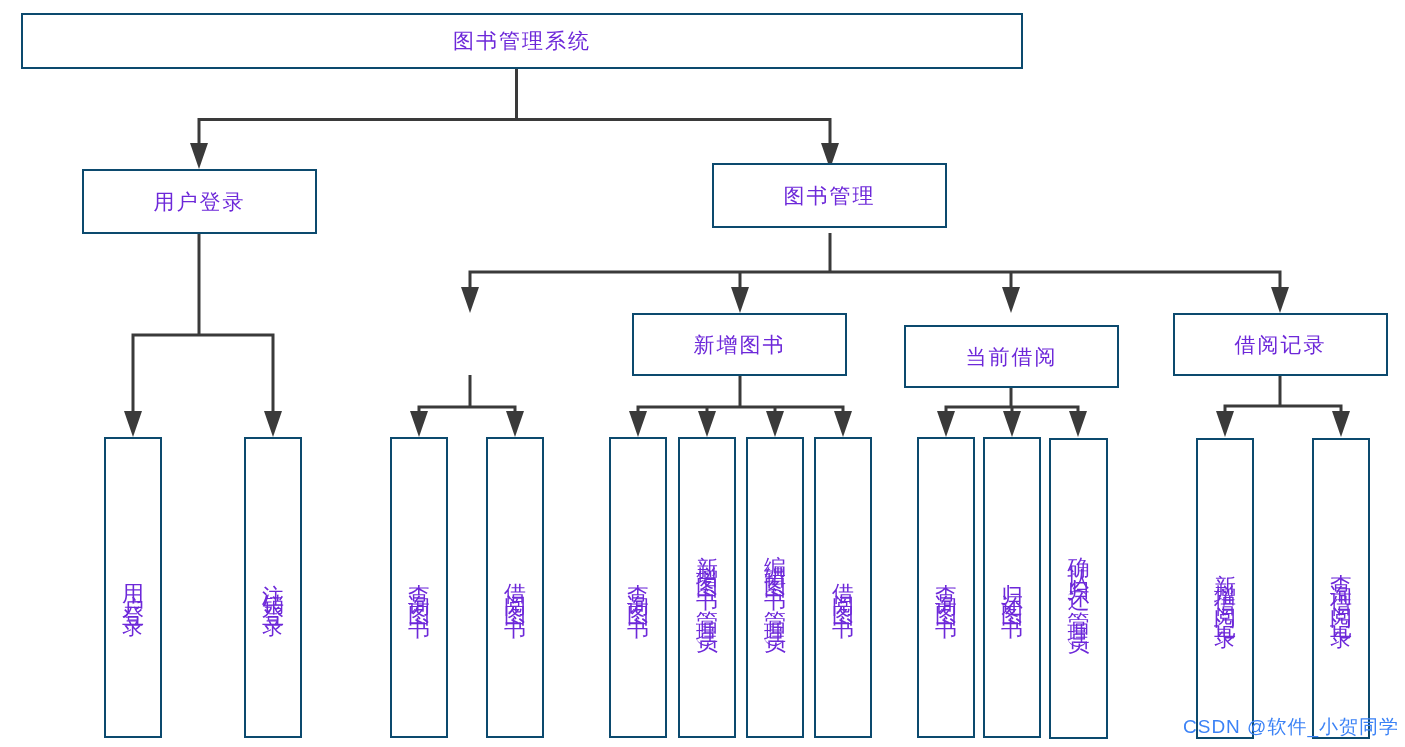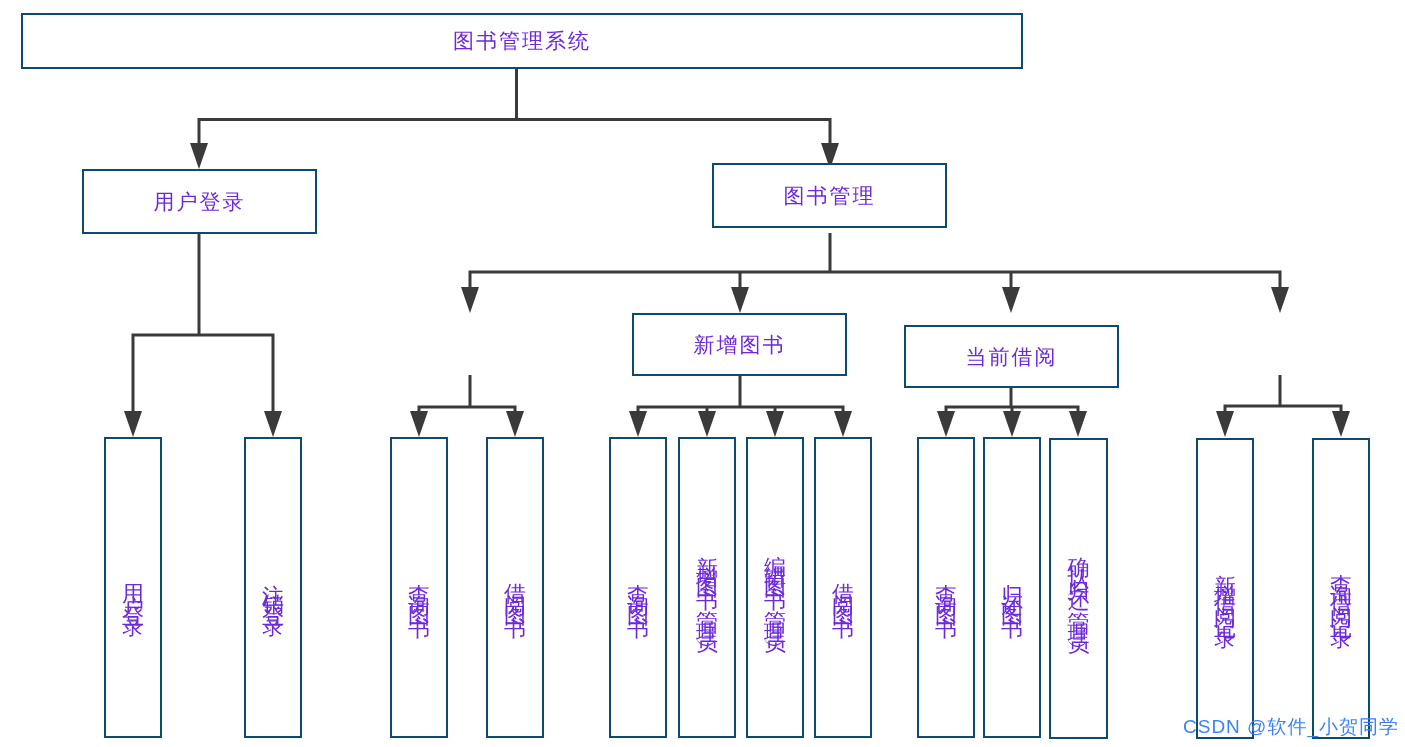--- a/index.html
+++ b/index.html
@@ -139,20 +139,21 @@
     </g>
   </svg>
 
   <div class="node" style="left:21px; top:13px; width:1002px; height:56px;">图书管理系统</div>
 
   <div class="node" style="left:82px; top:169px; width:235px; height:65px;">用户登录</div>
   <div class="node" style="left:712px; top:163px; width:235px; height:65px;">图书管理</div>
 
   <div class="node" style="left:632px; top:313px; width:215px; height:63px;">新增图书</div>
   <div class="node" style="left:904px; top:313px; width:215px; height:63px;margin-top:12px;">当前借阅</div>
+  <div class="node" style="left:1173px; top:313px; width:215px; height:63px;">借阅记录</div>
 
   <div class="node vnode" style="left:104px; top:437px; width:58px; height:301px;">
     <span class="vtext">用户登录</span>
   </div>
   <div class="node vnode" style="left:244px; top:437px; width:58px; height:301px;">
     <span class="vtext">注销登录</span>
   </div>
 
   <div class="node vnode" style="left:390px; top:437px; width:58px; height:301px;">
     <span class="vtext">查询图书</span>

